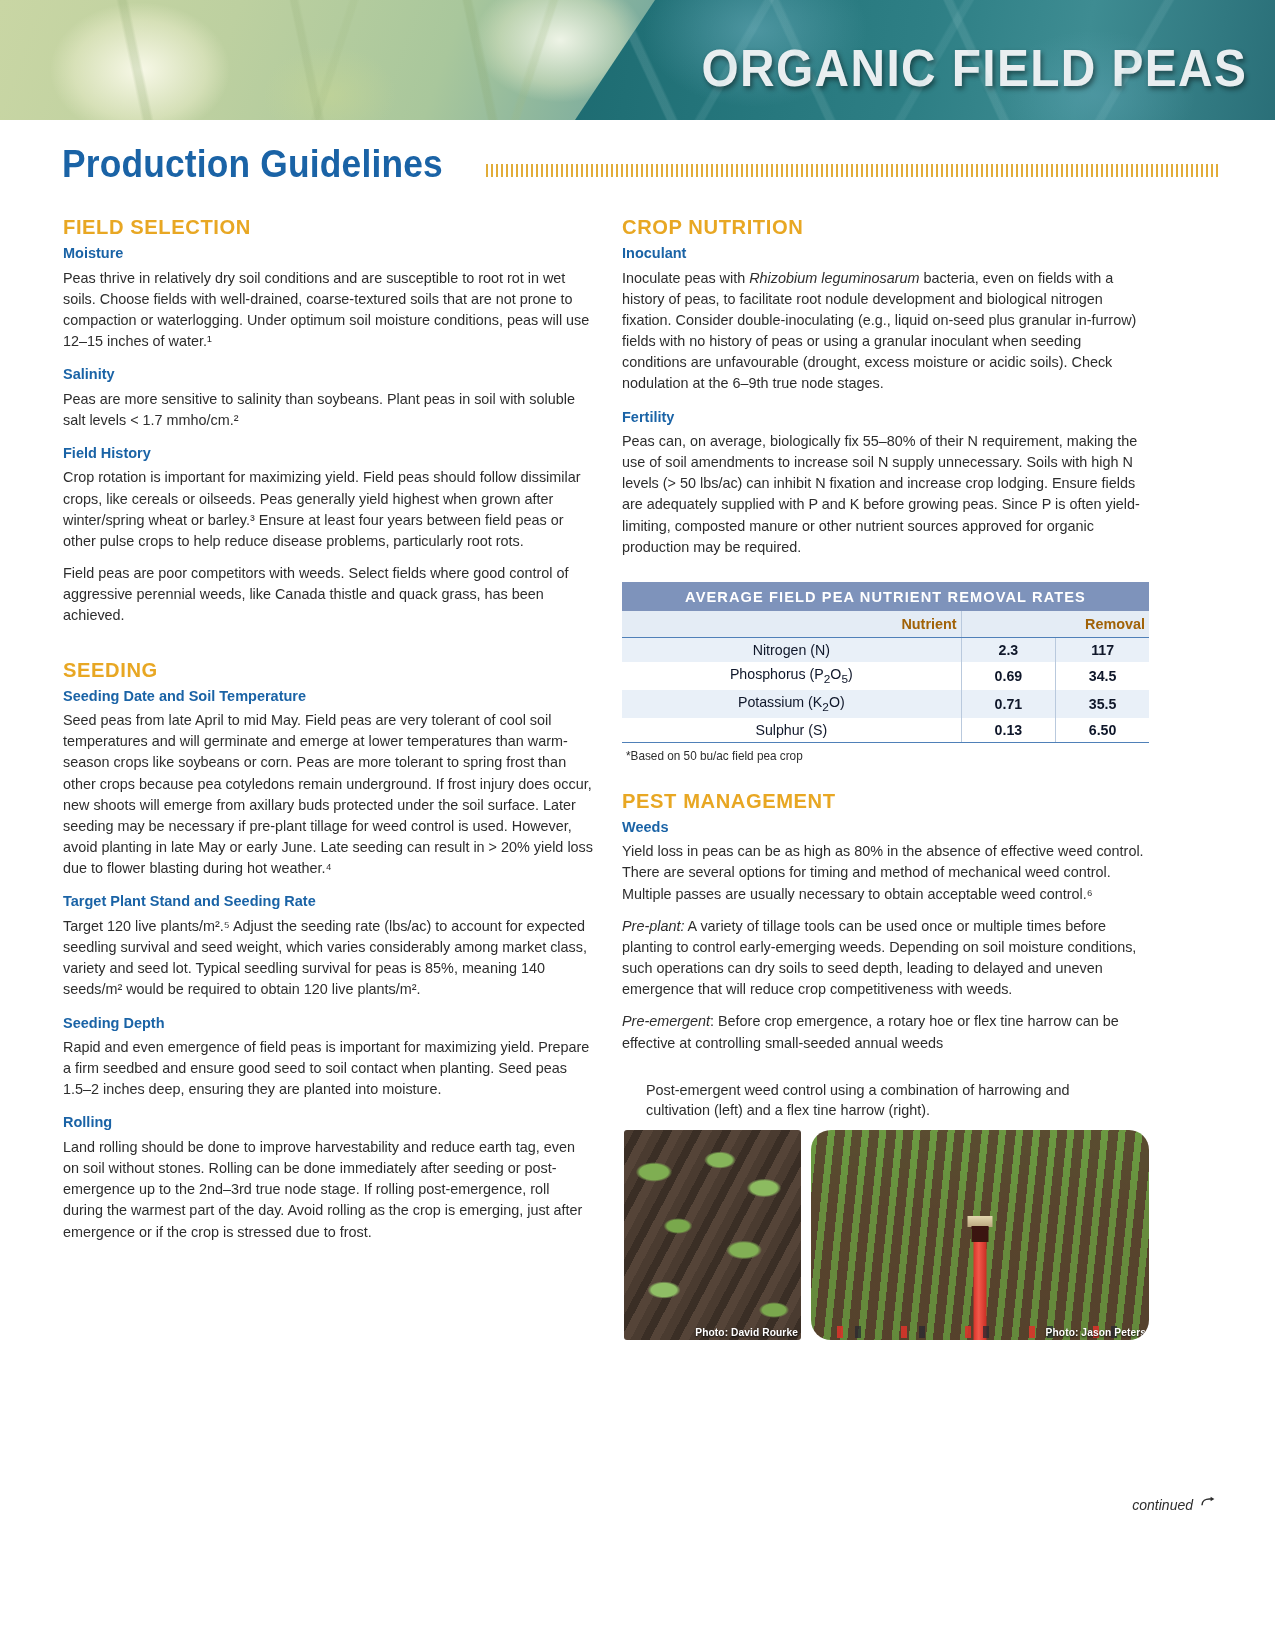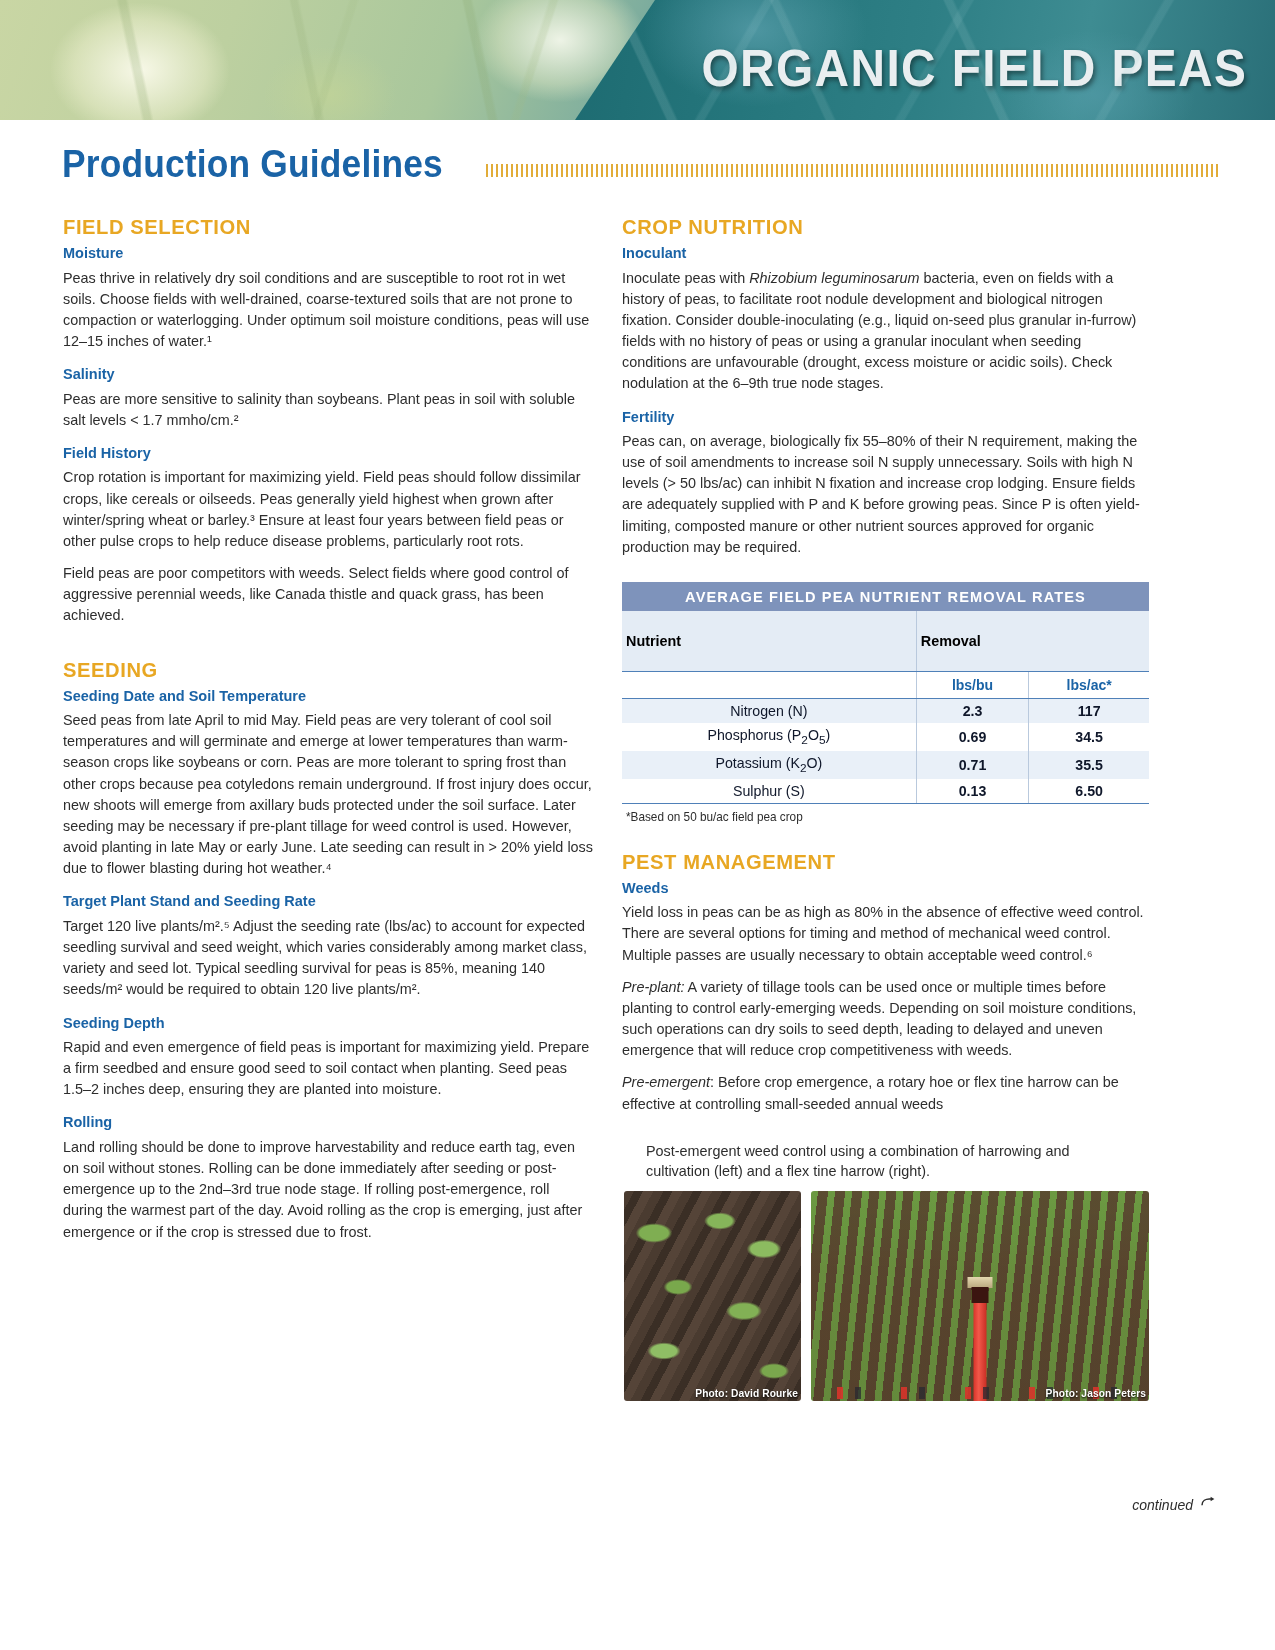--- a/index.html
+++ b/index.html
@@ -112,22 +112,22 @@
     margin-top:24px; width:527px; border-collapse:collapse;
     font-size:13.6px;
   }
   .nutrient-table .tbl-title td {
     background:#7e93bb; color:#ffffff;
     font-family:"Liberation Sans Narrow","Liberation Sans",sans-serif;
     font-size:14.6px; font-weight:700; letter-spacing:1.1px;
     text-align:center; padding:7px 16px 6px;
   }
   .nutrient-table .hdr1 td {
-    background:#e4ecf5; color:#000000; font-weight:700;
-    text-align:left; padding:22px 4px; font-size:14.4px;
+    background:#e4ecf5; color:#a16207; font-weight:700;
+    text-align:right; padding:5px 4px; font-size:14.4px;
     border-bottom:1.6px solid #4f80b8;
   }
   .nutrient-table .hdr2 td {
     background:#ffffff; color:#1a63a6; font-weight:700;
     text-align:center; padding:5px 4px; font-size:14px;
     border-bottom:1.6px solid #4f80b8;
   }
   .nutrient-table tbody td {
     text-align:center; padding:4px 4px; color:#0f172a; font-size:14.2px;
   }
@@ -163,20 +163,21 @@
       radial-gradient(ellipse 21px 11px at 150px 180px, #7aa74d 0 55%, rgba(122,167,77,0) 72%),
       repeating-linear-gradient(118deg, #4a3b30 0 9px, #3a2e25 9px 17px, #554438 17px 26px),
       linear-gradient(160deg, #53443a, #3b3029);
   }
   .photo-b { width:340px; height:210px;
     background:
       repeating-linear-gradient(96deg,
         rgba(104,150,62,.85) 0 7px,
         rgba(86,66,44,.9) 7px 17px),
       linear-gradient(180deg, #84ab5a 0%, #6f9a4c 16%, #6b5a3c 38%, #5b4a33 70%, #4d3f2c 100%);
+    border-radius: 20px;
   }
   .photo-b .implement {
     position:absolute; left:50%; top:96px; width:13px; height:114px;
     transform:translateX(-50%);
     background:linear-gradient(90deg,#d7342a,#f2584a 40%,#c92e24);
   }
   .photo-b .implement:before{
     content:""; position:absolute; left:-6px; top:-10px; width:25px; height:11px;
     background:linear-gradient(180deg,#e4d7b0,#b9a77e);
   }
@@ -268,25 +269,20 @@
     <p class="body">Peas can, on average, biologically fix 55–80% of their N requirement, making the use of soil amendments to increase soil N supply unnecessary. Soils with high N levels (&gt; 50 lbs/ac) can inhibit N fixation and increase crop lodging. Ensure fields are adequately supplied with P and K before growing peas. Since P is often yield-limiting, composted manure or other nutrient sources approved for organic production may be required.</p>
 
     <table class="nutrient-table">
       <thead>
         <tr class="tbl-title">
           <td colspan="3">AVERAGE FIELD PEA NUTRIENT REMOVAL RATES</td>
         </tr>
         <tr class="hdr1">
           <td>Nutrient</td>
           <td colspan="2" class="vsep">Removal</td>
-        </tr>
-        <tr class="hdr2">
-          <td></td>
-          <td class="vsep">lbs/bu</td>
-          <td class="vsep">lbs/ac*</td>
         </tr>
       </thead>
       <tbody>
         <tr class="odd">
           <td>Nitrogen (N)</td>
           <td class="vsep">2.3</td>
           <td class="vsep">117</td>
         </tr>
         <tr class="even">
           <td>Phosphorus (P<sub>2</sub>O<sub>5</sub>)</td>

